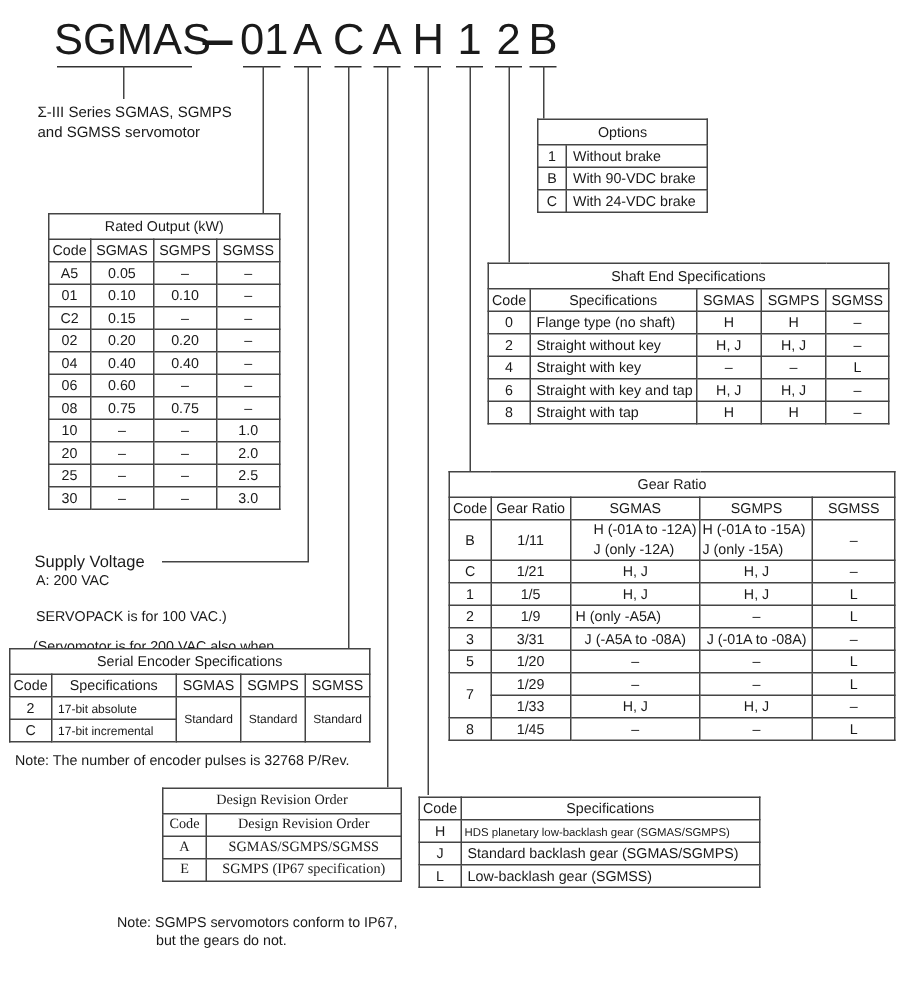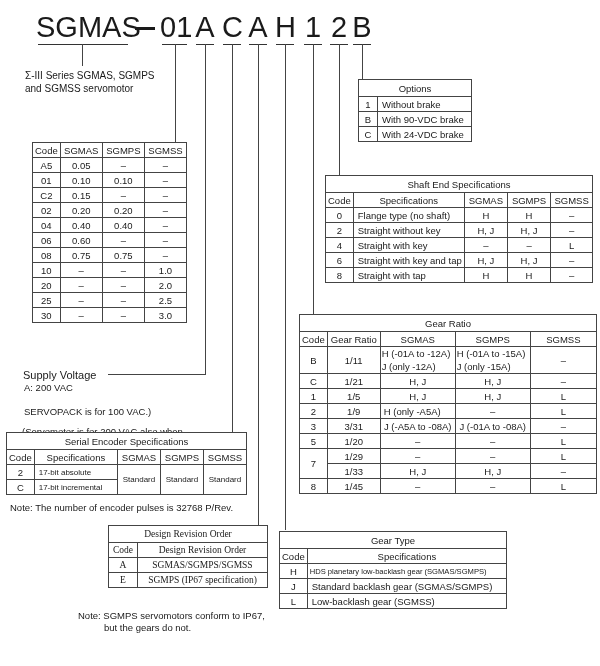--- a/index.html
+++ b/index.html
@@ -122,20 +122,23 @@
         <td class="left">Straight with tap</td>
         <td>H</td>
         <td>H</td>
         <td>–</td>
       </tr>
 </tbody>
   </table>
 
 <table class="spec" style="left:32px;top:142px;width:155px;">
   <tbody>
+      <tr>
+        <th class="title" colspan="4">Rated Output (kW)</th>
+      </tr>
   <tr>
     <td style="width:22px;">Code</td>
     <td>SGMAS</td>
     <td>SGMPS</td>
     <td>SGMSS</td>
   </tr>
   <tr>
         <td>A5</td>
         <td>0.05</td>
         <td>–</td>
@@ -212,21 +215,21 @@
   <tr>
     <td style="width:22px;">Code</td>
     <td style="width:48px;">Gear Ratio</td>
     <td style="width:70px;">SGMAS</td>
     <td style="width:70px;">SGMPS</td>
     <td>SGMSS</td>
   </tr>
   <tr>
     <td>B</td>
     <td>1/11</td>
-    <td class="left" style="padding-left:1px;">
+    <td class="left" style="padding-left:15px;">
           <div>H (-01A to -12A)</div>
           <div>J (only -12A)</div>
         </td>
     <td class="left" style="padding-left:1px;">
           <div>H (-01A to -15A)</div>
           <div>J (only -15A)</div>
         </td>
     <td>–</td>
   </tr>
   <tr>
@@ -336,23 +339,20 @@
         <td>E</td>
         <td>SGMPS (IP67 specification)</td>
       </tr>
 </tbody>
   </table>
 <div class="txt" style="left:78px;top:610px;font-size:9.5px;">Note: SGMPS servomotors conform to IP67,</div>
 <div class="txt" style="left:104px;top:622px;font-size:9.5px;">but the gears do not.</div>
 
 <table class="spec" style="left:279px;top:531px;width:228px;">
   <tbody>
-      <tr>
-        <th class="title" colspan="2">Gear Type</th>
-      </tr>
   <tr>
     <td style="width:22px;">Code</td>
     <td>Specifications</td>
   </tr>
   <tr>
         <td>H</td>
         <td class="left" style="font-size:7.6px;padding-left:2px;">HDS planetary low-backlash gear (SGMAS/SGMPS)</td>
       </tr>
   <tr>
         <td>J</td>

